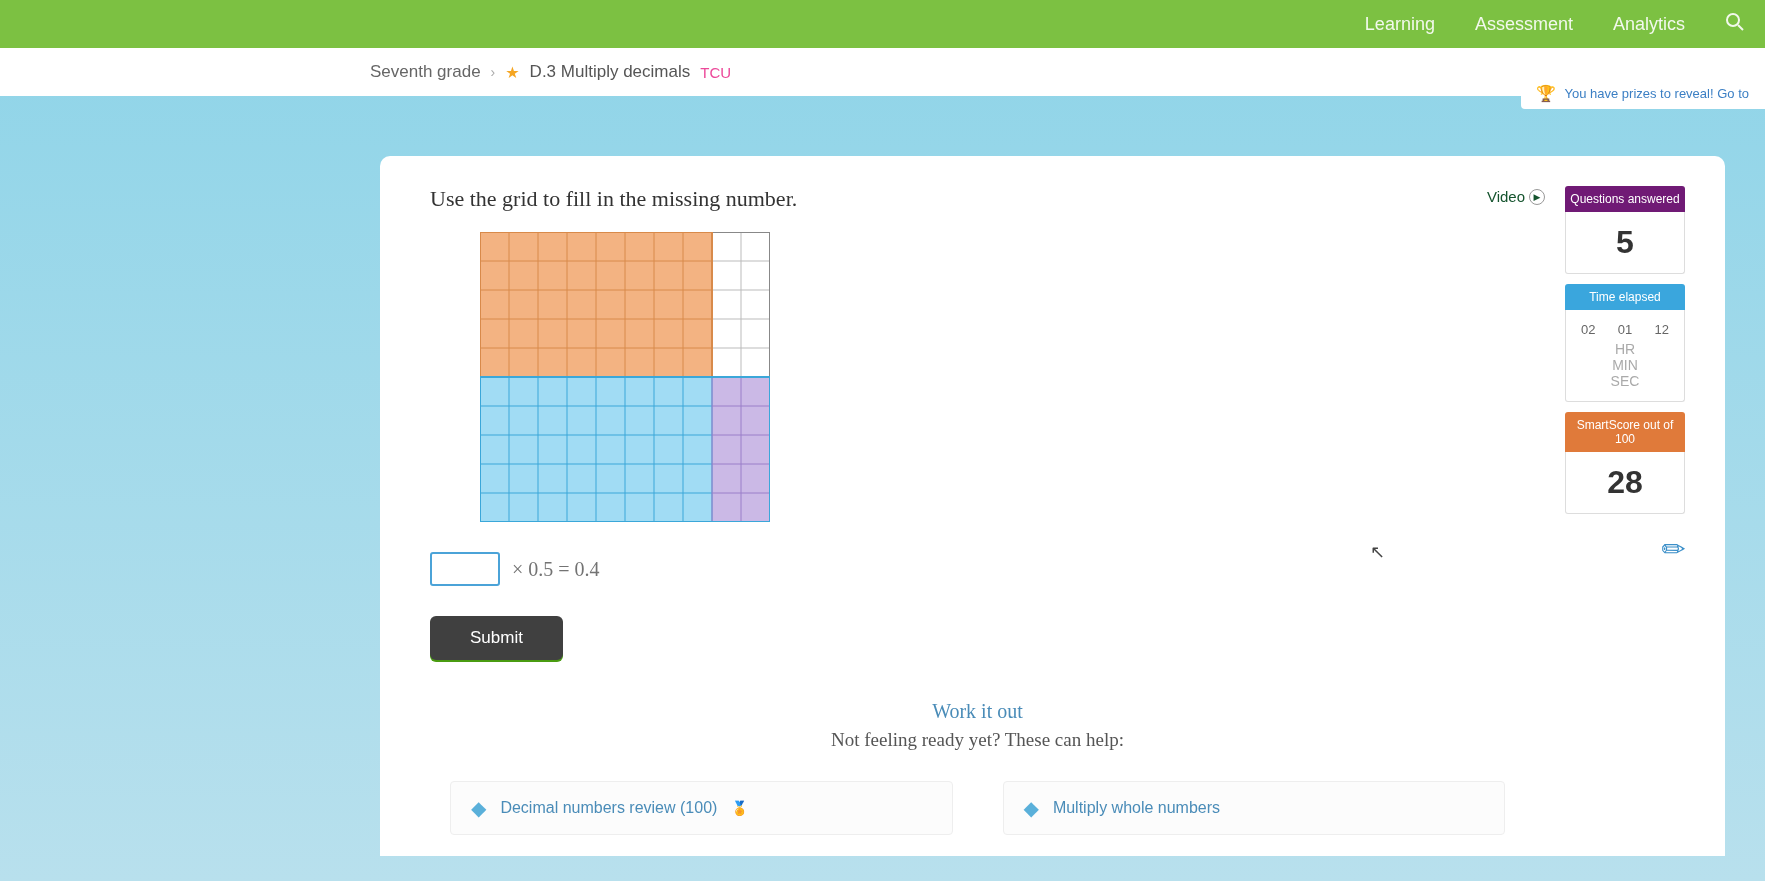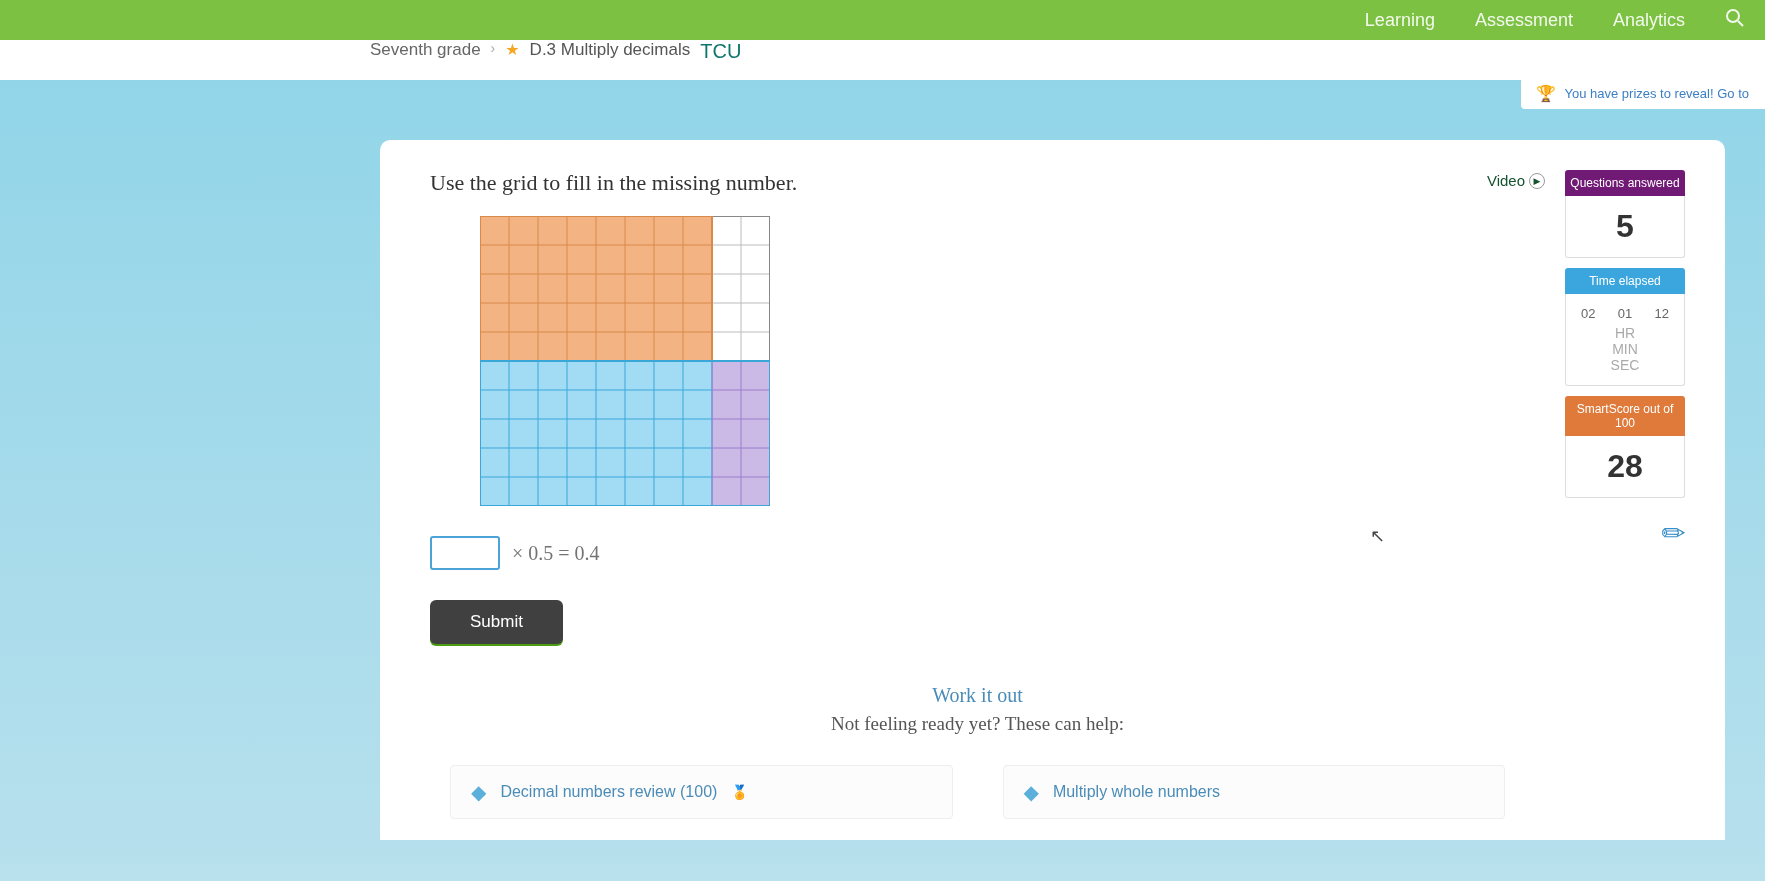--- a/index.html
+++ b/index.html
@@ -5,47 +5,48 @@
     * { margin: 0; padding: 0; box-sizing: border-box; }
     body {
       font-family: -apple-system, BlinkMacSystemFont, "Segoe UI", Helvetica, Arial, sans-serif;
       background: linear-gradient(to bottom, #8ed4e8 0%, #b8e0ed 100%);
       min-height: 881px;
       width: 1765px;
       overflow: hidden;
     }
     .top-nav {
       background: #7cc142;
-      height: 40px;
+      height: 48px;
       display: flex;
       align-items: center;
       justify-content: flex-end;
       padding: 0 20px;
       gap: 40px;
       color: #fff;
       font-size: 18px;
     }
     .top-nav span { opacity: 0.9; }
     .search-icon-wrap {
       color: #fff;
       font-size: 20px;
     }
     .breadcrumb-bar {
       background: #fff;
-      height: 40px;
-      display: flex;
+      height: 48px;
+      display: flex;
+      align-items: center;
       padding: 0 30px 0 370px;
       color: #666;
       font-size: 17px;
       gap: 10px;
     }
     .breadcrumb-star { color: #f5a623; font-size: 16px; }
     .breadcrumb-chevron { color: #aaa; font-size: 14px; }
     .skill-name { color: #555; }
-    .skill-code { color: #0f766e; font-size: 20px; }
+    .skill-code { color: #ec4899; font-size: 15px; }
     .prize-banner {
       position: absolute;
       right: 0;
       top: 78px;
       background: #fff;
       border-radius: 4px 0 0 4px;
       padding: 6px 16px;
       font-size: 13px;
       color: #3b7fc4;
       display: flex;

